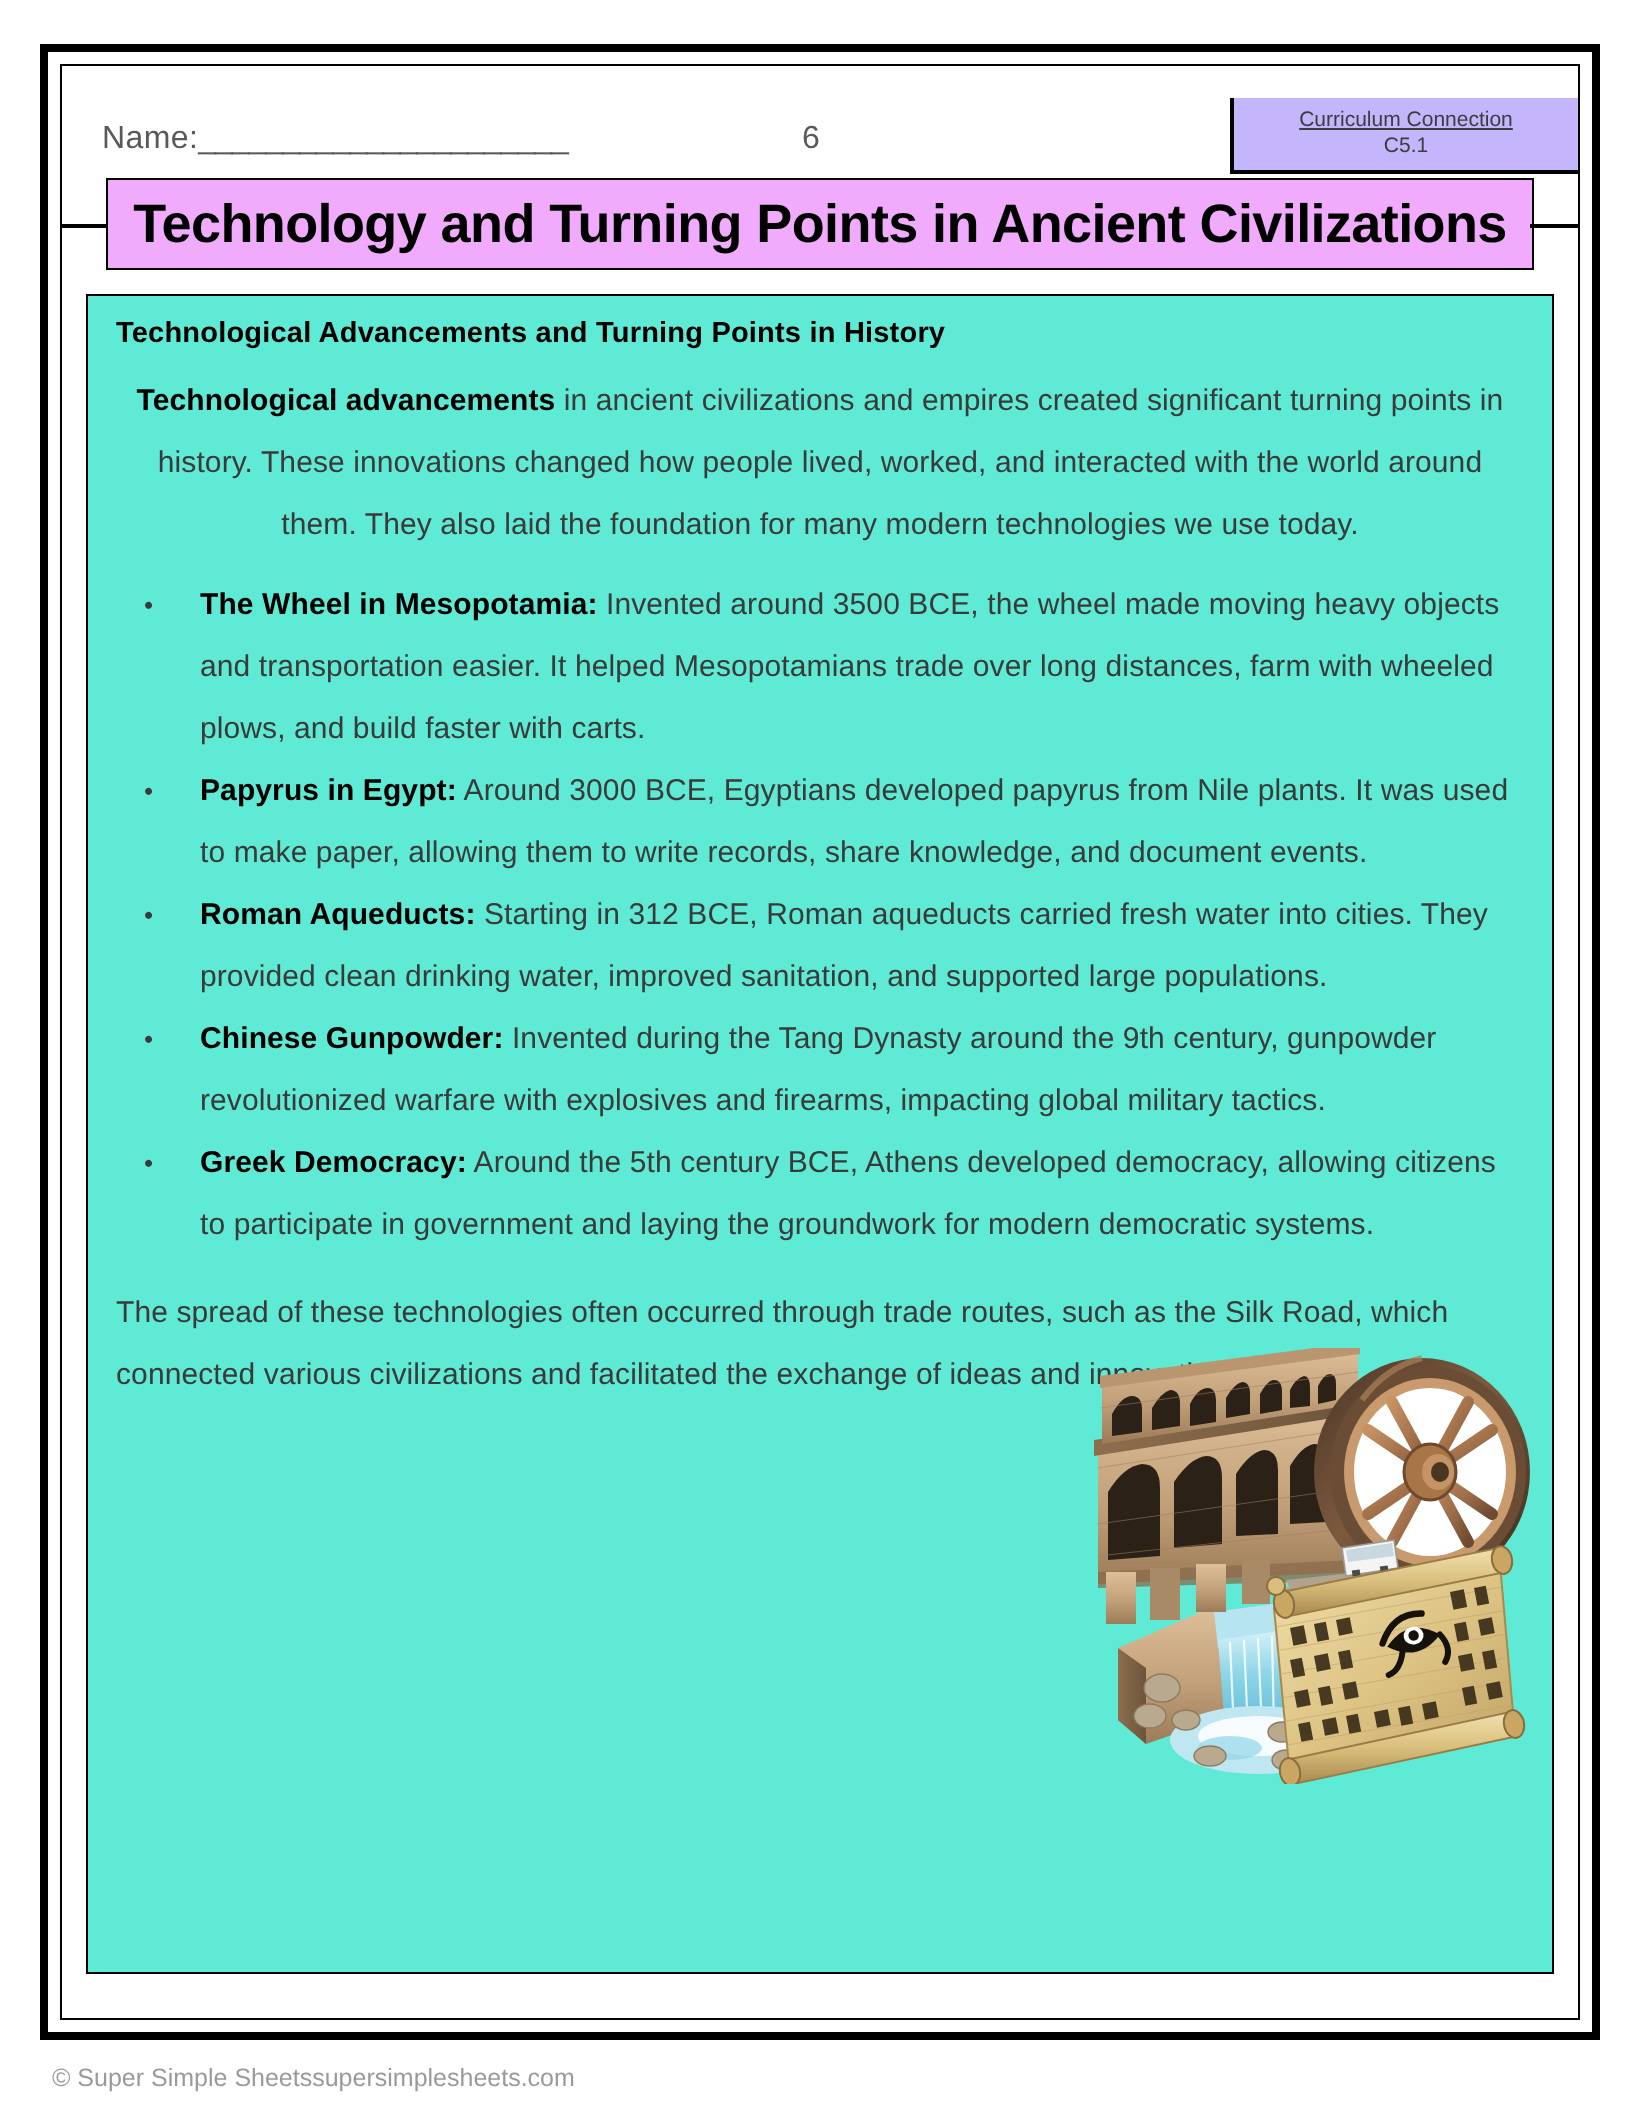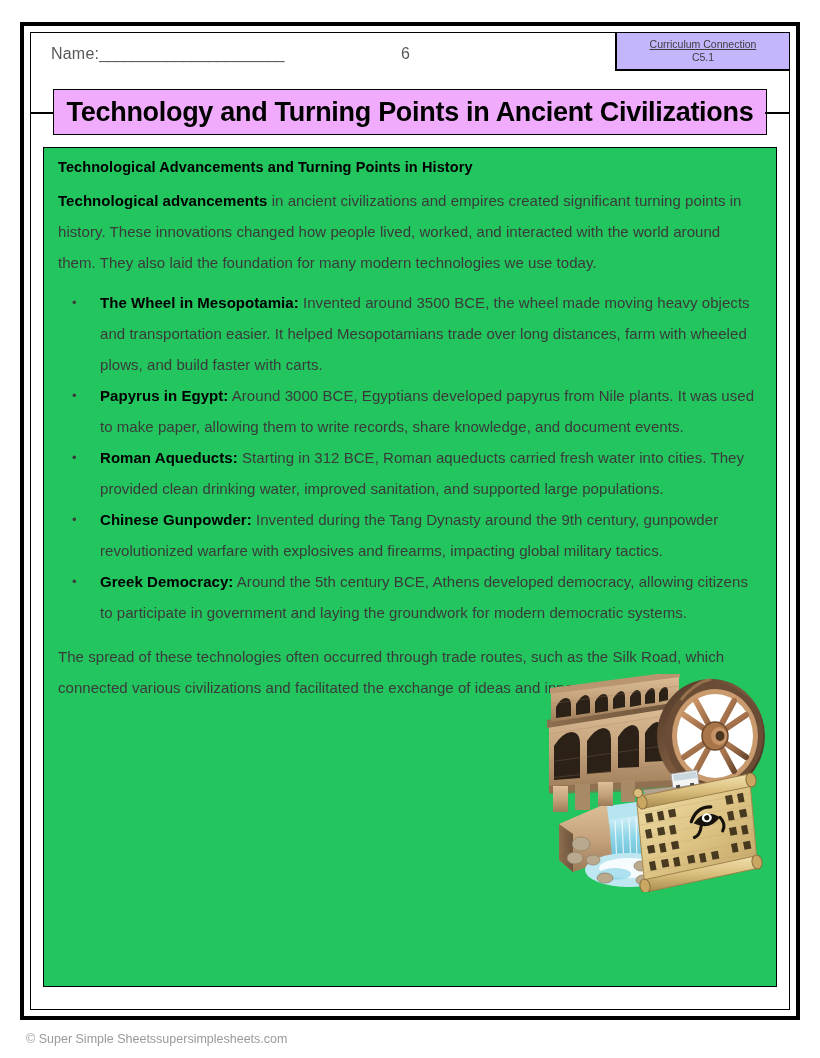--- a/index.html
+++ b/index.html
@@ -19,21 +19,21 @@
   }
   .page-inner {
     position: absolute;
     left: 6px; top: 6px; right: 6px; bottom: 6px;
     border: 1.5px solid #000;
   }
 
   
   .header-row {
     position: absolute;
-    left: 0; top: 0; right: 0; height: 50px;
+    left: 0; top: 16px; right: 0; height: 50px;
   }
   .name-line {
     position: absolute;
     left: 20px; top: 12px;
     font-size: 16px; color: #58595b;
     letter-spacing: .2px; white-space: nowrap;
   }
   .name-line .rule { letter-spacing: -0.5px; }
   .page-num {
     position: absolute;
@@ -78,34 +78,34 @@
   .title-box h1 {
     font-size: 27px; font-weight: bold; color: #000;
     letter-spacing: -0.3px; white-space: nowrap;
   }
 
   
   .content-box {
     position: absolute;
     left: 12px; right: 12px; top: 114px; bottom: 22px;
     border: 1.5px solid #000;
-    background: #22c55e;
+    background: #5eead4;
   }
   .content-pad {
     position: absolute;
     left: 14px; right: 14px; top: 11px; bottom: 6px;
   }
 
   .sub-head {
     font-size: 14.5px; font-weight: bold; color: #000;
     margin-bottom: 10px; letter-spacing: .1px;
   }
   .para {
     font-size: 15px; color: #3a3a3a;
-    line-height: 31px; letter-spacing: .05px;
+    line-height: 31px; letter-spacing: .05px; text-align: center;
   }
   .para b { color: #000; font-weight: bold; }
 
   ul.bullets { list-style: none; margin-top: 9px; }
   ul.bullets > li {
     position: relative;
     padding-left: 42px;
     font-size: 15px; color: #3a3a3a;
     line-height: 31px; letter-spacing: .05px;
     margin-bottom: 0px;

